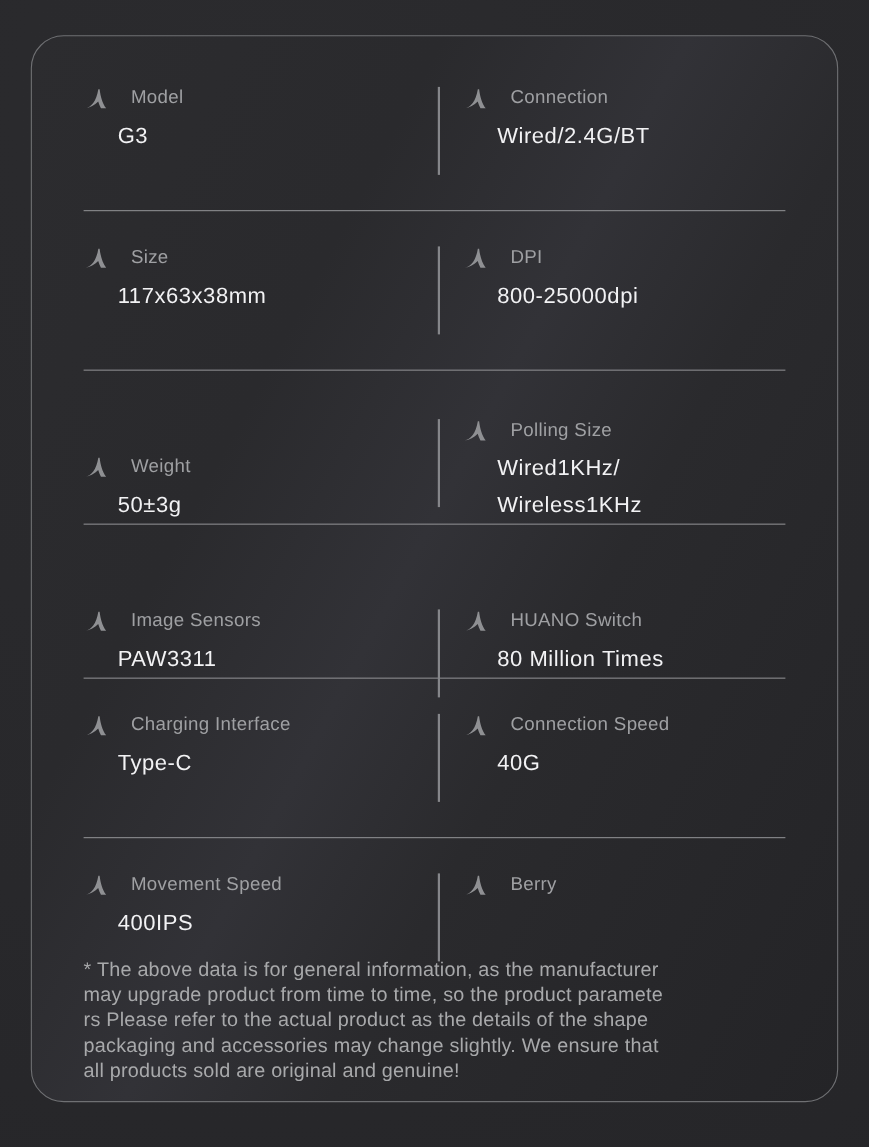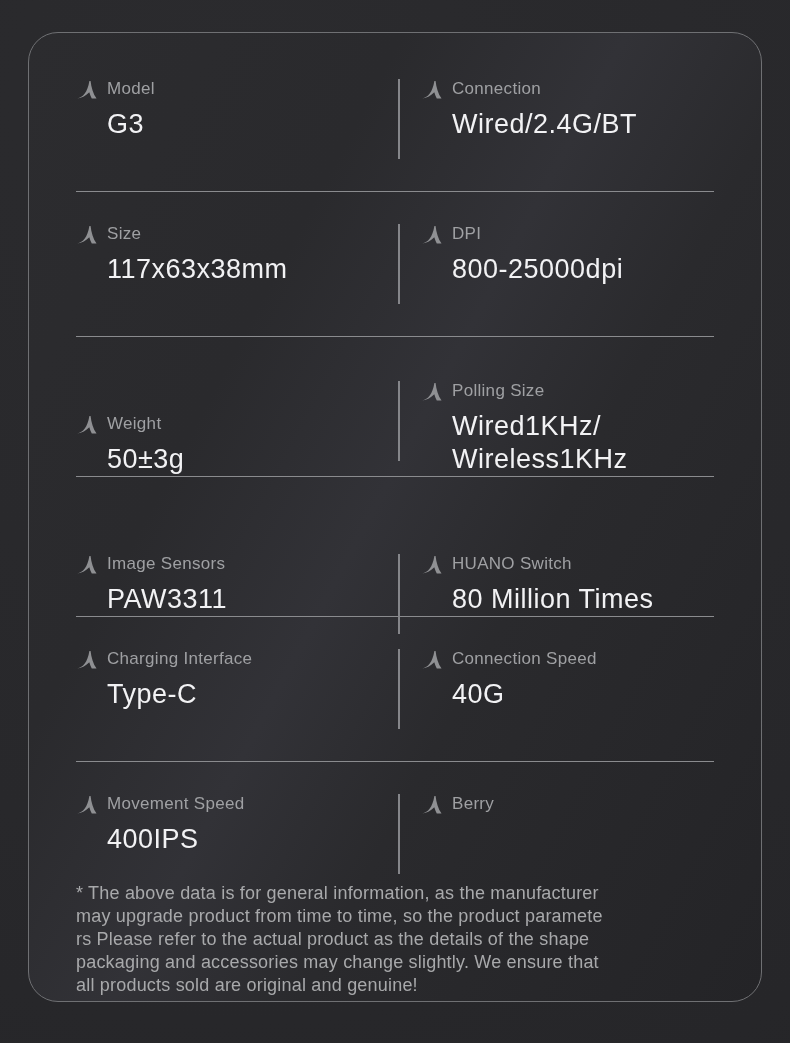--- a/index.html
+++ b/index.html
@@ -35,39 +35,39 @@
   .row.last { height: 104px; border-bottom: none; }
   .cell { box-sizing: border-box; }
   .cell.left { width: 322px; flex: none; }
   .cell.right { flex: 1; position: relative; padding-left: 23px; }
   .vsep {
     position: absolute;
     left: 0; top: 2px;
     width: 1.5px; height: 80px;
     background: #85868a;
   }
-  .label-line { display: flex; align-items: center; gap: 9px; }
+  .label-line { display: flex; align-items: center; gap: 21px; }
   .icon { width: 22px; height: 21px; flex: none; display: inline-flex; }
   .icon svg { width: 22px; height: 21px; }
   .label {
     font-size: 17px; line-height: 24px;
     color: #9fa0a3;
     letter-spacing: 0.3px;
   }
   .value {
     margin-top: 7px;
     padding-left: 31px;
-    font-size: 27px; line-height: 33px;
+    font-size: 20px; line-height: 33px;
     color: #f2f2f4;
     letter-spacing: 0.5px;
     white-space: pre-line;
   }
   .value.small { font-size: 24px; line-height: 32px; letter-spacing: 0.2px; }
   .disclaimer {
-    margin-top: 16px;
+    margin-top: 4px;
     font-size: 18px; line-height: 23px;
     letter-spacing: 0.2px;
     color: #a8a9ab;
     white-space: pre-line;
   }
 </style>
 </head>
 <body>
 
 <svg width="0" height="0" style="position:absolute">

